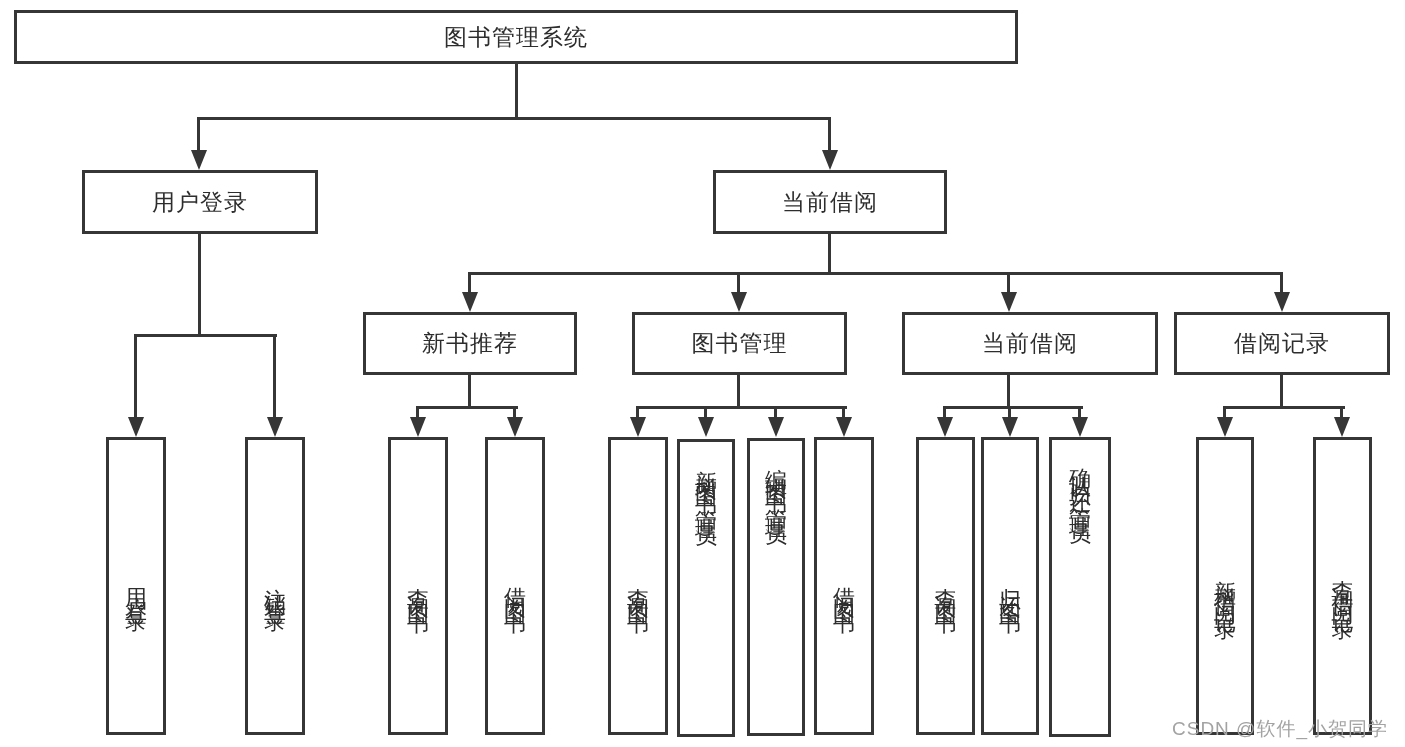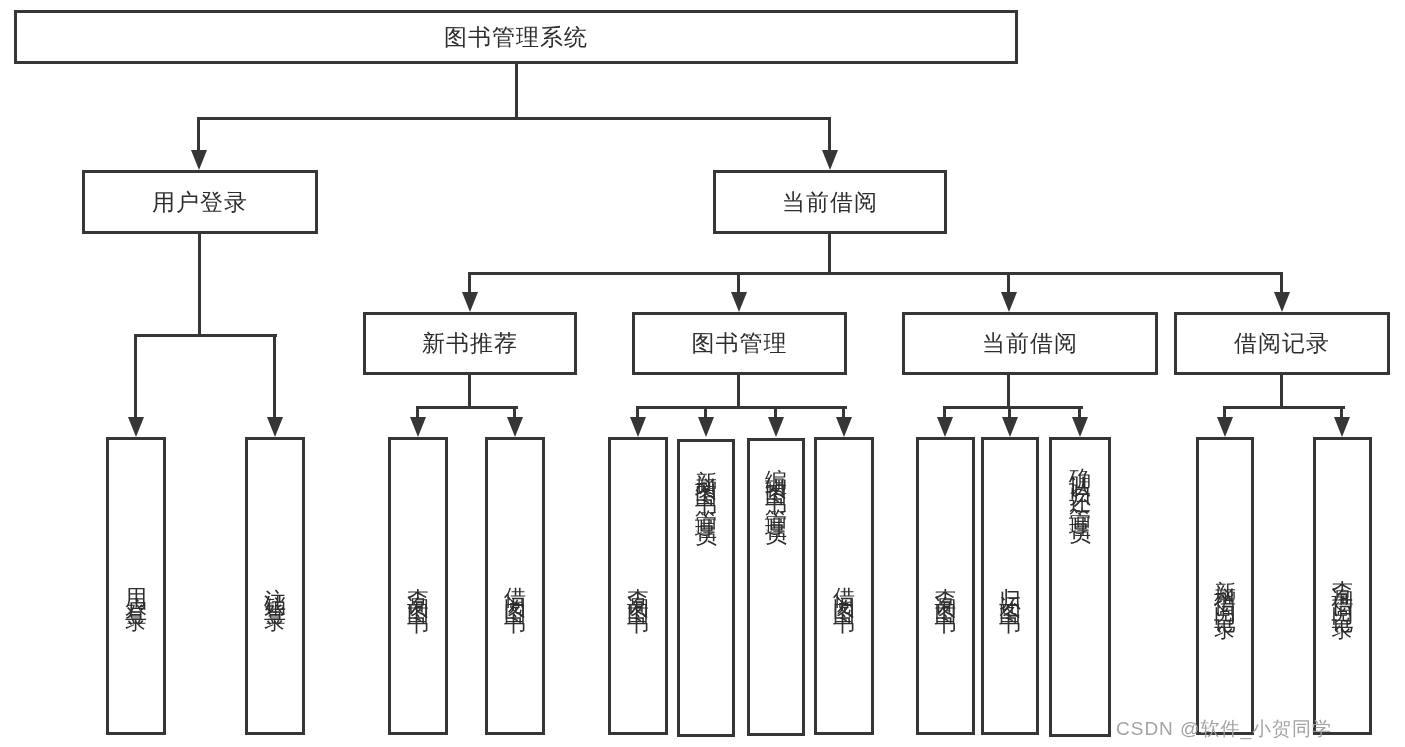--- a/index.html
+++ b/index.html
@@ -21,21 +21,21 @@
   .vbox.toptext .vtxt{padding-top:10px;}
   .vl,.hl{position:absolute;background:#363636;}
   .vl{width:3px;}
   .hl{height:3px;}
   .ar{
     position:absolute;width:0;height:0;
     border-left:8px solid transparent;border-right:8px solid transparent;
     border-top:20px solid #363636;
   }
   .watermark{
-    position:absolute;left:1116px;top:716px;z-index:5;
+    position:absolute;left:1172px;top:716px;z-index:5;
     color:#a3a3a3;font-size:19px;letter-spacing:1px;white-space:nowrap;
   }
 </style>
 </head>
 <body>
 
 <div id="canvas">
 
   <div class="box" style="left:14px;top:10px;width:1004px;height:54px;">
     <span>图书管理系统</span>

